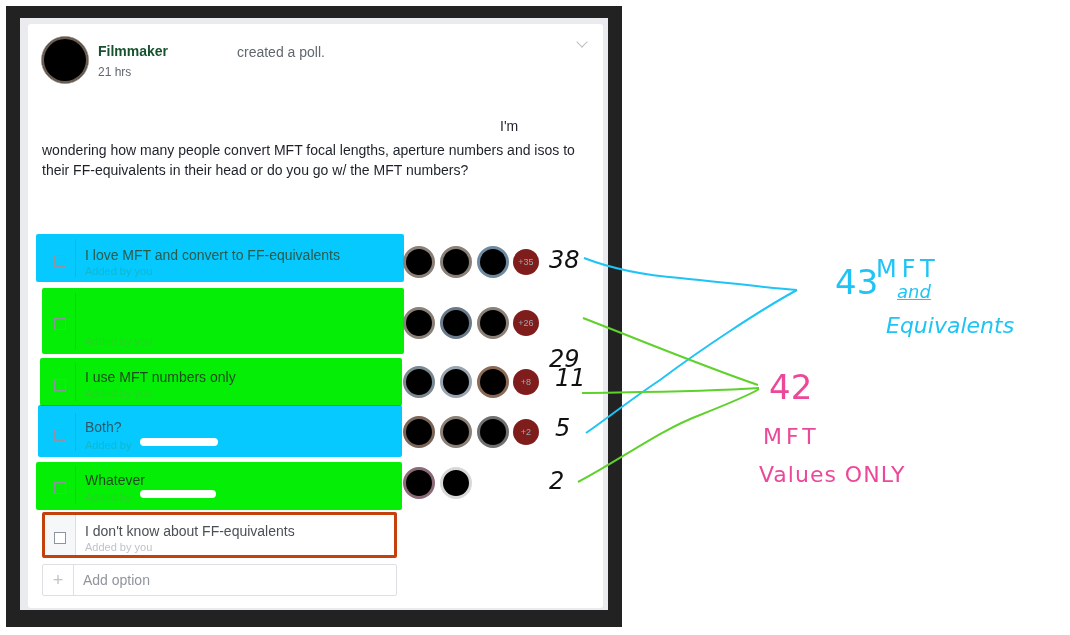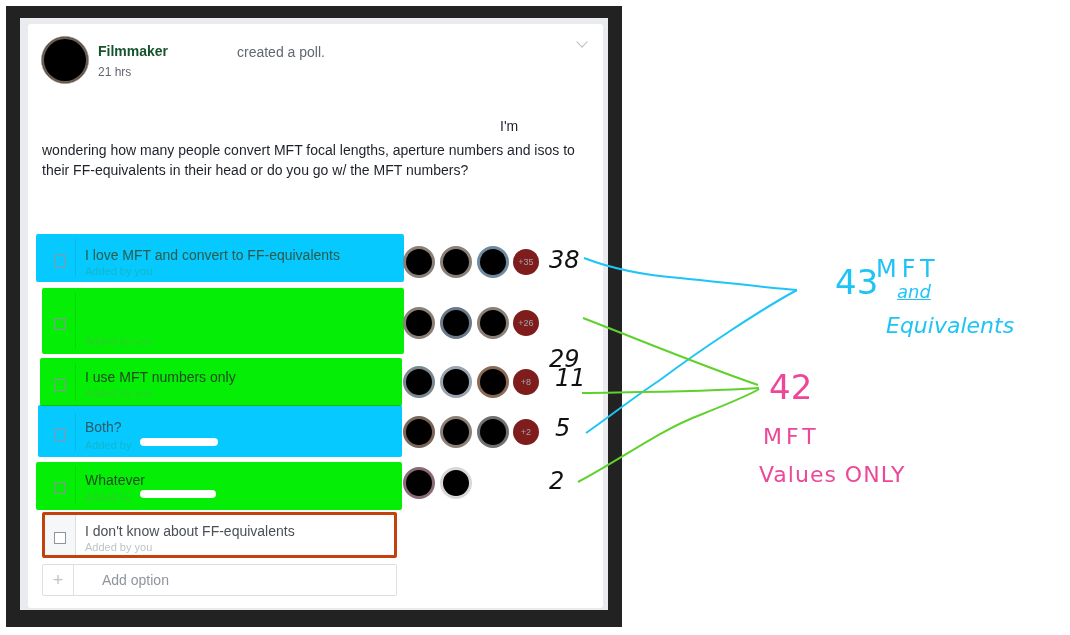--- a/index.html
+++ b/index.html
@@ -30,21 +30,21 @@
   .voters { position: absolute; left: 403px; height: 34px; }
   .vav { position: absolute; top: 0; width: 32px; height: 32px; border-radius: 50%; background: #000; box-sizing: border-box; border: 3px solid #8a8078; }
   .more { position: absolute; left: 110px; top: 3px; width: 26px; height: 26px; border-radius: 50%; background: #7f1d1d; color: #a0a6ad; font-size: 9px; text-align: center; line-height: 26px; }
 
   .count { position: absolute; font-family: "DejaVu Sans", sans-serif; font-size: 24px; color: #111; font-style: italic; }
   .annot-blue { position: absolute; color: #1ec4f5; font-family: "DejaVu Sans", sans-serif; }
   .annot-green { position: absolute; color: #ec4899; font-family: "DejaVu Sans", sans-serif; }
 
   .addopt { position: absolute; left: 42px; top: 564px; width: 355px; height: 32px; border: 1px solid #dddfe2; border-radius: 2px; box-sizing: border-box; }
   .addopt .plus { position: absolute; left: 0; top: 0; bottom: 0; width: 30px; border-right: 1px solid #dddfe2; color: #bec3c9; font-size: 18px; text-align: center; line-height: 30px; }
-  .addopt .ph { position: absolute; left: 40px; top: 7px; font-size: 14px; color: #90949c; margin-left: 19px; }
+  .addopt .ph { position: absolute; left: 40px; top: 7px; font-size: 14px; color: #90949c; }
 
   svg.lines { position: absolute; left: 0; top: 0; }
 </style>
 </head>
 <body>
 
 <div class="frame"></div>
 <div class="card-outer"></div>
 <div class="card"></div>
 

